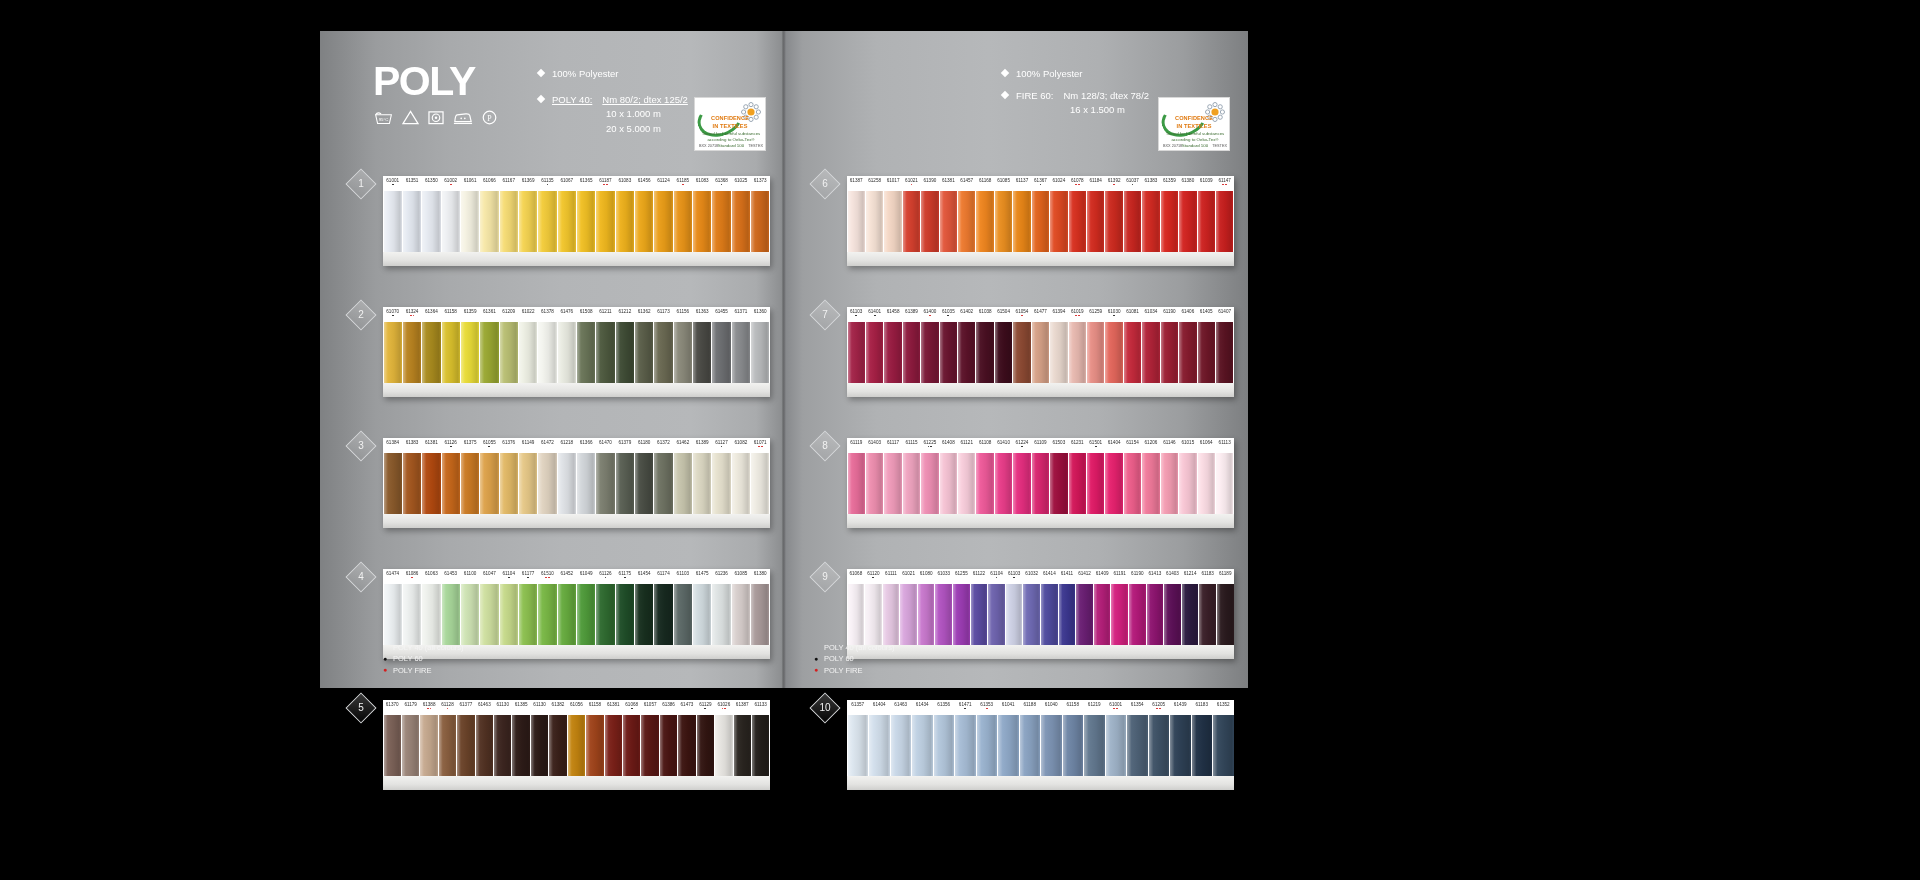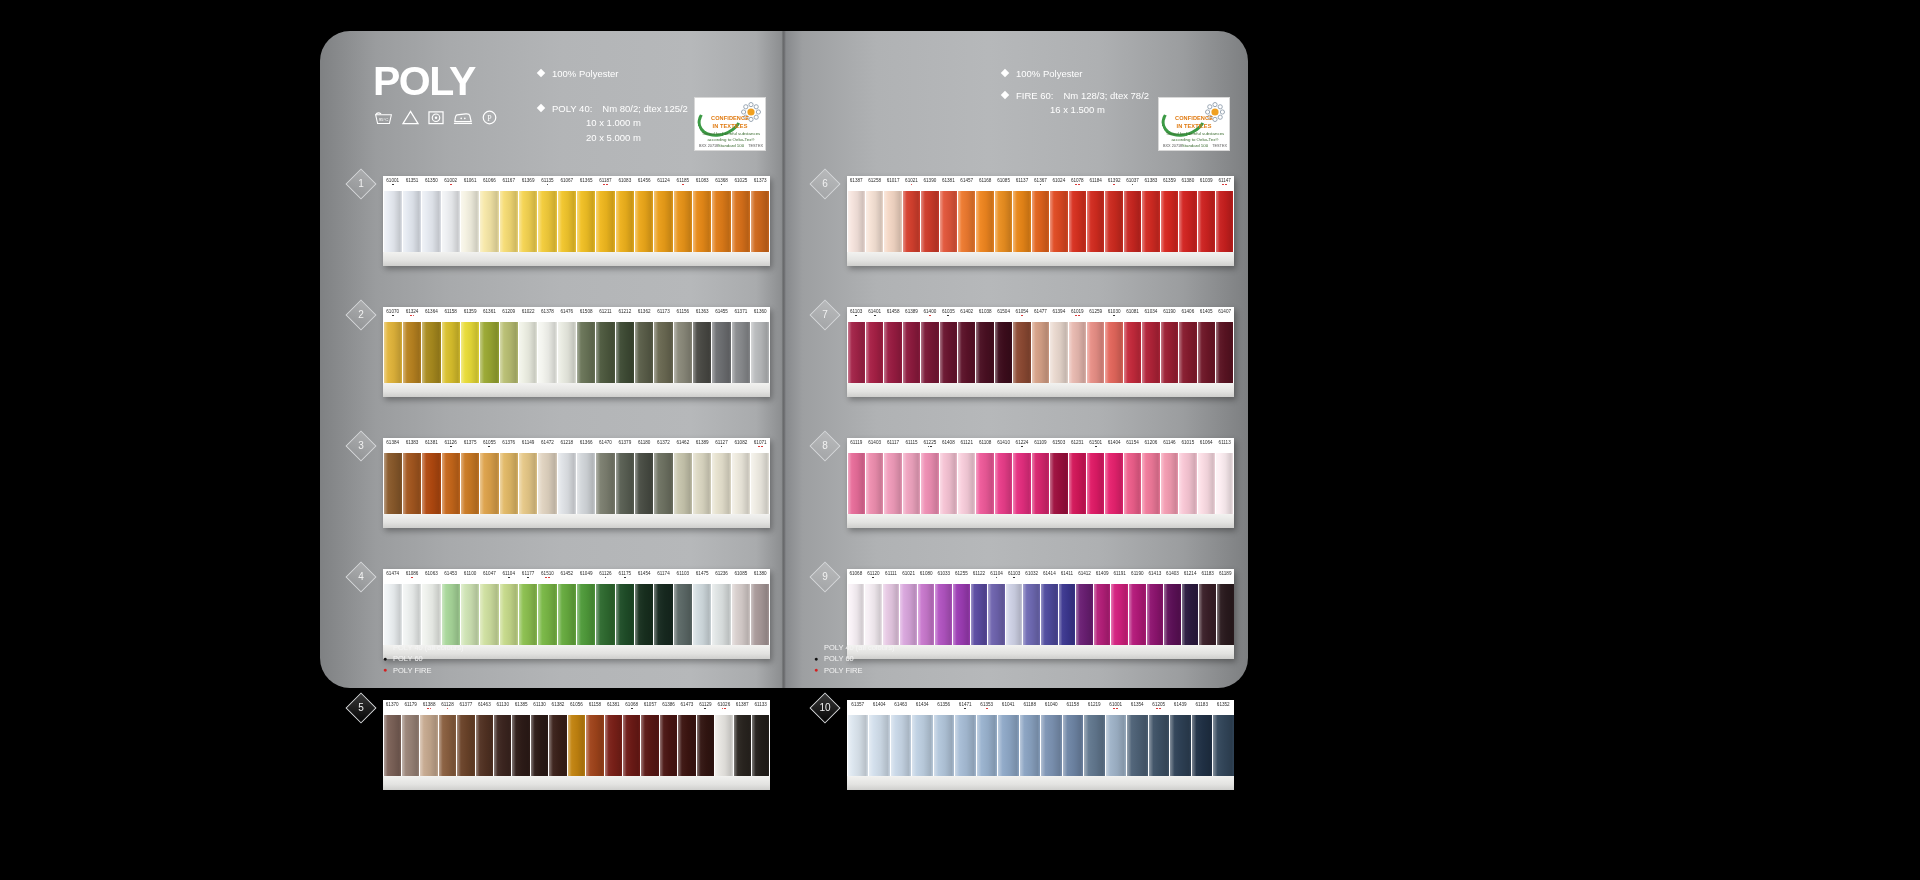--- a/index.html
+++ b/index.html
@@ -12,21 +12,20 @@
   #catalog {
     position:absolute; left:320px; top:31px; width:928px; height:657px;
     background:
       linear-gradient(to right,
         #7f8183 0%, #9a9c9e 6%, #a8aaac 14%,
         #b3b5b7 26%, #b6b8ba 40%, #a9abad 47%,
         #8e9092 49.6%, #85878a 50%, #9d9fa1 52%,
         #b0b2b4 60%, #b6b8ba 72%, #aeb0b2 84%,
         #9b9d9f 93%, #7d7f81 100%);
     box-shadow:0 0 24px rgba(0,0,0,.55);
-    border-radius:30px;
   }
   .spine { position:absolute; top:0; bottom:0; left:50%; width:3px;
     background:linear-gradient(to right, rgba(0,0,0,.28), rgba(0,0,0,.10));
     transform:translateX(-1.5px); }
 
   .page { position:absolute; top:0; height:100%; }
   .page.left  { left:0;   width:50%; }
   .page.right { left:50%; width:50%; }
 
   
@@ -35,21 +34,21 @@
     font-size:41px; font-weight:bold; color:#fff; letter-spacing:-1.5px;
     font-family:"Liberation Sans", sans-serif; line-height:1; }
   .care { position:absolute; left:54px; top:53px; display:flex; gap:9px; align-items:center; }
   .care svg { display:block; }
   .specs { position:absolute; left:218px; top:10px; color:#fff; font-size:9.5px; line-height:1.55; }
   .specs .row { display:flex; align-items:flex-start; }
   .dia { width:6px; height:6px; background:#fff; transform:rotate(45deg);
          margin:3px 8px 0 0; flex:0 0 6px; }
   .specs .lbl { white-space:nowrap; }
   .specs .val { margin-left:10px; white-space:nowrap; }
-  .specs .sub { margin-left:48px; white-space:nowrap; }
+  .specs .sub { margin-left:68px; white-space:nowrap; }
   .oeko { position:absolute; left:374px; top:40px; width:72px; height:54px;
     background:#fff; border:1px solid #d8d8d8; overflow:hidden; }
   .oeko .arc { position:absolute; left:2px; top:4px; width:46px; height:34px;
     border:3px solid #3c9a45; border-radius:50%;
     border-right-color:transparent; border-top-color:transparent;
     transform:rotate(-20deg); }
   .oeko .t1 { position:absolute; left:9px; top:17px; width:52px; text-align:center;
     font-size:5.6px; font-weight:bold; color:#e07a10; letter-spacing:.1px; line-height:1.35; }
   .oeko .t2 { position:absolute; left:4px; top:33px; width:64px; text-align:center;
     font-size:4.4px; color:#3a6b2f; line-height:1.4; }
@@ -136,21 +135,21 @@
             <text x="8" y="11.2" font-size="8.4" fill="#fff" text-anchor="middle" font-family="Liberation Serif, serif">P</text>
           </svg>
         </span>
       </div>
 
       <div class="specs">
         <div class="row">
           <span class="dia"></span>
           <span class="lbl">100% Polyester</span>
         </div>
-        <div class="row" style="margin-top:20px;">
+        <div class="row" style="margin-top:11px;text-decoration:underline;">
           <span class="dia"></span>
           <span class="lbl">POLY 40:</span>
           <span class="val">Nm 80/2; dtex 125/2</span>
         </div>
         <div class="sub">10 x 1.000 m</div>
         <div class="sub">20 x 5.000 m</div>
       </div>
 
       <div class="oeko">
         <div class="arc"></div>

